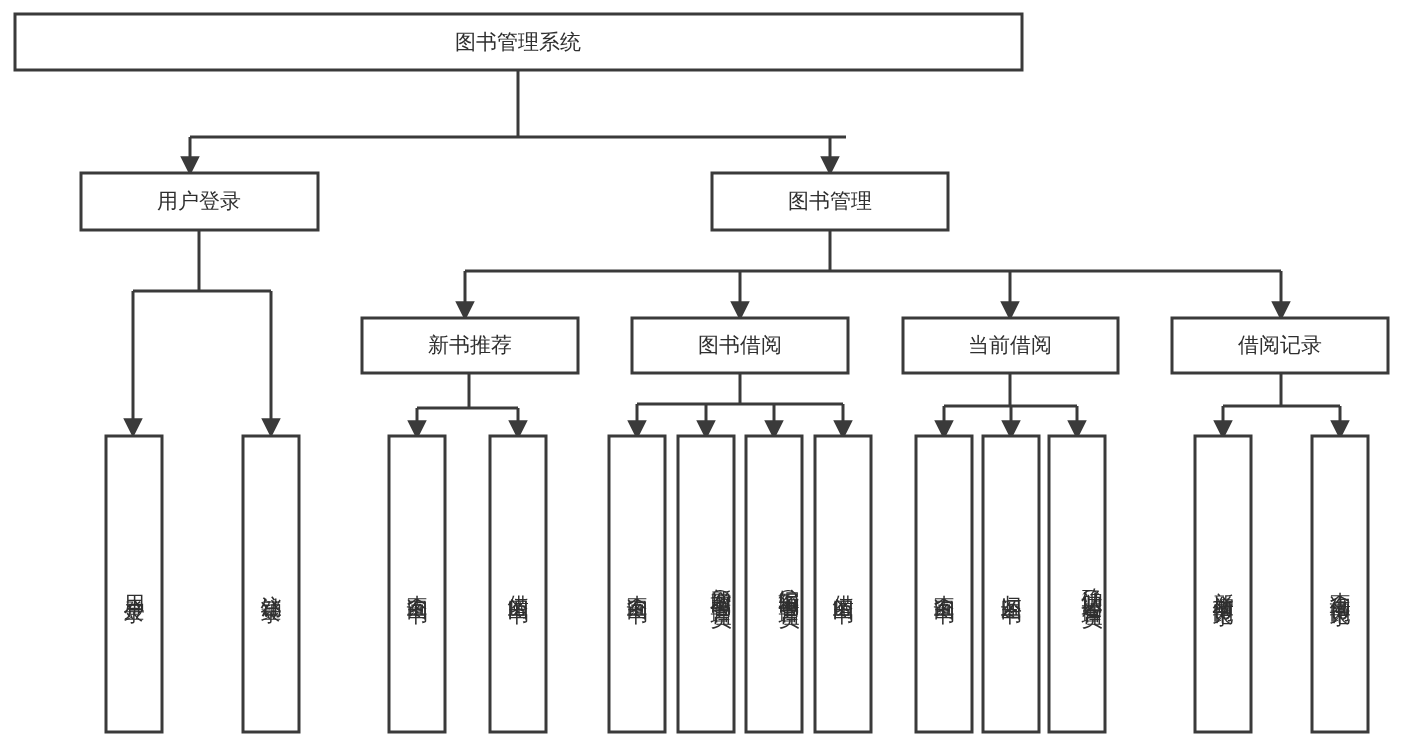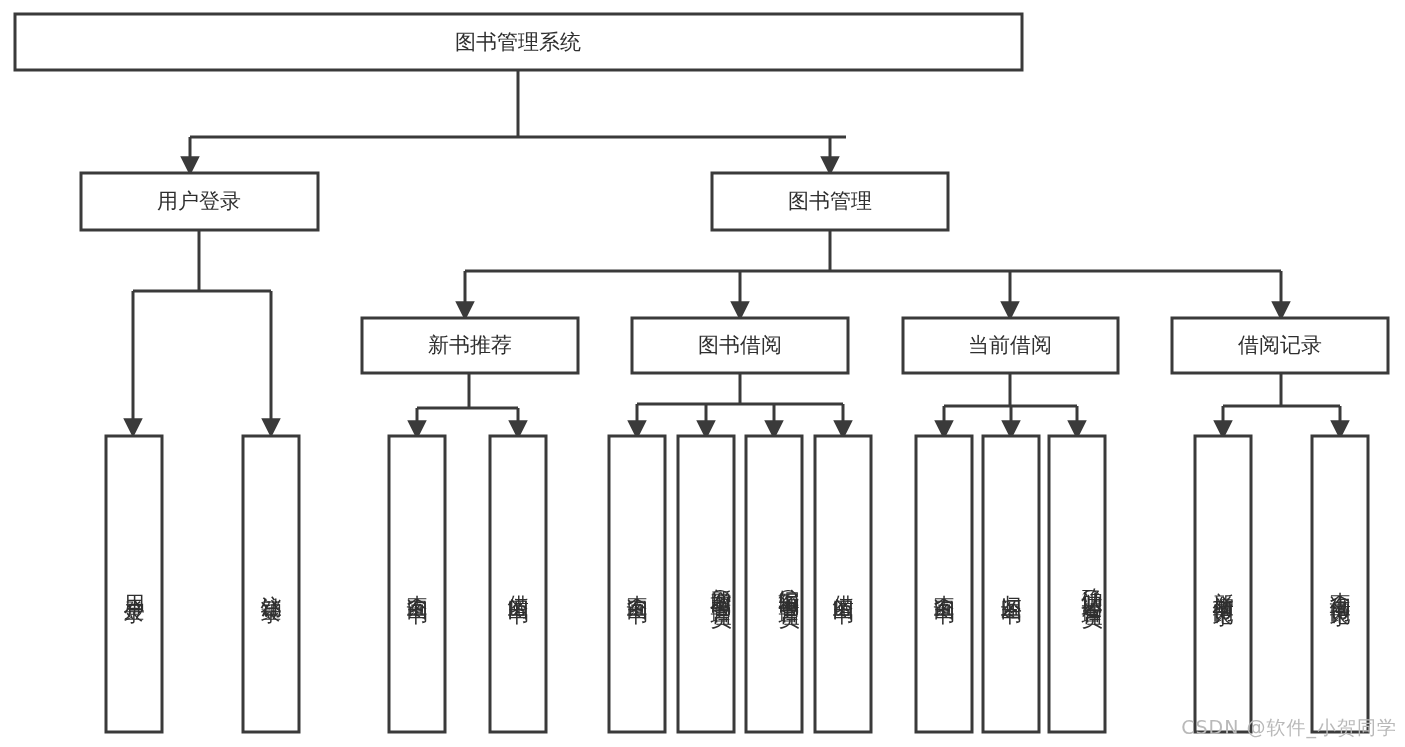--- a/index.html
+++ b/index.html
@@ -200,15 +200,14 @@
   <div class="node-label-v" style="left:609px; top:436px; width:56px; height:296px;">查询图书</div>
   <div class="node-label-v" style="left:678px; top:436px; width:56px; height:296px; align-items:flex-start;">新增图书（管理员）</div>
   <div class="node-label-v" style="left:746px; top:436px; width:56px; height:296px; align-items:flex-start;">编辑图书（管理员）</div>
   <div class="node-label-v" style="left:815px; top:436px; width:56px; height:296px;">借阅图书</div>
   <div class="node-label-v" style="left:916px; top:436px; width:56px; height:296px;">查询图书</div>
   <div class="node-label-v" style="left:983px; top:436px; width:56px; height:296px;">归还图书</div>
   <div class="node-label-v" style="left:1049px; top:436px; width:56px; height:296px; align-items:flex-start;">确认归还（管理员）</div>
   <div class="node-label-v" style="left:1195px; top:436px; width:56px; height:296px;">新增借阅记录</div>
   <div class="node-label-v" style="left:1312px; top:436px; width:56px; height:296px;">查询借阅记录</div>
 
-  <div class="watermark">CSDN @软件_小贺同学</div>
 
 </div>
 
 </body></html>

